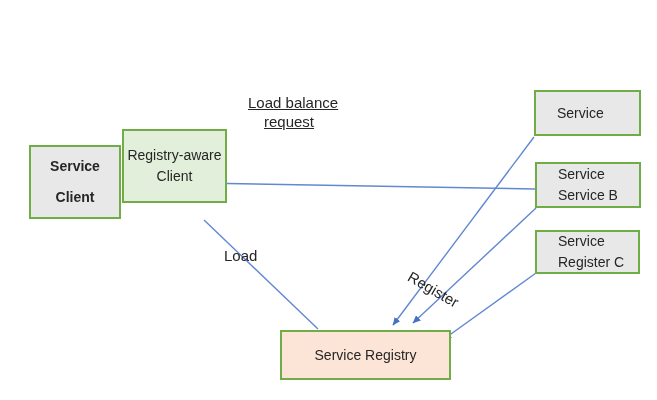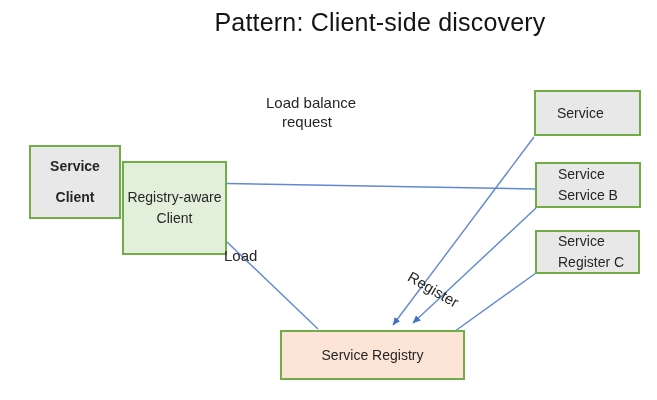--- a/index.html
+++ b/index.html
@@ -54,64 +54,63 @@
   .rotated {
     transform: rotate(30deg);
     transform-origin: 0 0;
   }
 </style>
 </head>
 <body>
 
 <div class="canvas">
 
-  <div class="title">Pattern: Client-side discovery</div>
 
   <svg class="lines-layer" width="657" height="400" viewBox="0 0 657 400">
     <defs>
       <marker id="arrow" markerWidth="9" markerHeight="8" refX="7.5" refY="3.5" orient="auto" markerUnits="userSpaceOnUse">
         <path d="M0,0 L8,3.5 L0,7 Z" fill="#4472c4"></path>
       </marker>
     </defs>
     <line x1="227" y1="183.5" x2="535" y2="189" stroke="#6288d2" stroke-width="1.4"></line>
     <line x1="204" y1="220" x2="318" y2="329" stroke="#6288d2" stroke-width="1.4"></line>
     <line x1="534" y1="137" x2="393" y2="325" stroke="#6288d2" stroke-width="1.4" marker-end="url(#arrow)"></line>
     <line x1="536" y1="208" x2="413" y2="323" stroke="#6288d2" stroke-width="1.4" marker-end="url(#arrow)"></line>
     <line x1="536" y1="273" x2="444" y2="339" stroke="#6288d2" stroke-width="1.4" marker-end="url(#arrow)"></line>
   </svg>
 
   <div class="box gray spread" style="left:29px; top:145px; width:92px; height:74px;">
     <div class="bold">Service</div>
     <div class="bold">Client</div>
   </div>
 
-  <div class="box green center-text" style="left:122px; top:161px; width:105px; height:94px;">
+  <div class="box green center-text" style="left:122px; top:129px; width:105px; height:74px;">
     <div>Registry-aware</div>
     <div>Client</div>
   </div>
 
   <div class="box gray left-text" style="left:534px; top:90px; width:107px; height:46px;">
     <div>Service</div>
   </div>
 
   <div class="box gray left-text" style="left:535px; top:162px; width:106px; height:46px;">
     <div>Service</div>
     <div>Service B</div>
   </div>
 
   <div class="box gray left-text" style="left:535px; top:230px; width:105px; height:44px;">
     <div>Service</div>
     <div>Register C</div>
   </div>
 
-  <div class="box peach center-text" style="left:280px; top:330px; width:185px; height:50px;">
+  <div class="box peach center-text" style="left:280px; top:330px; width:171px; height:50px;">
     <div>Service Registry</div>
   </div>
 
-  <div class="float-label" style="left:266px; top:93px;">
+  <div class="float-label" style="left:248px; top:93px;text-decoration:underline;">
     <div>Load balance</div>
     <div style="margin-left:16px;">request</div>
   </div>
 
   <div class="float-label" style="left:224px; top:246px;">Load</div>
 
   <div class="float-label rotated" style="left:414px; top:267px;">Register</div>
 
 </div>
 

